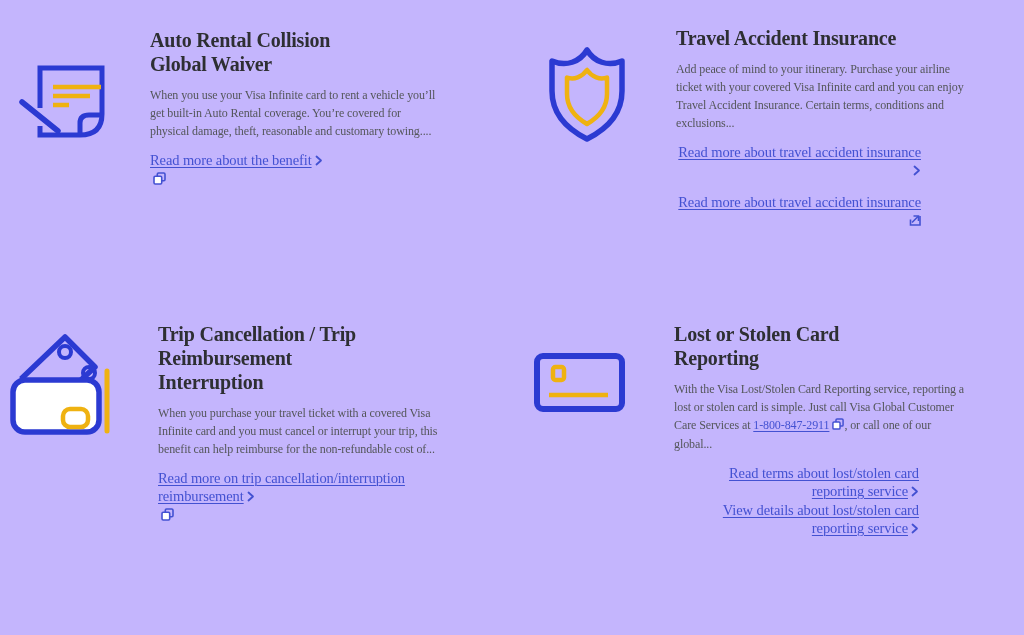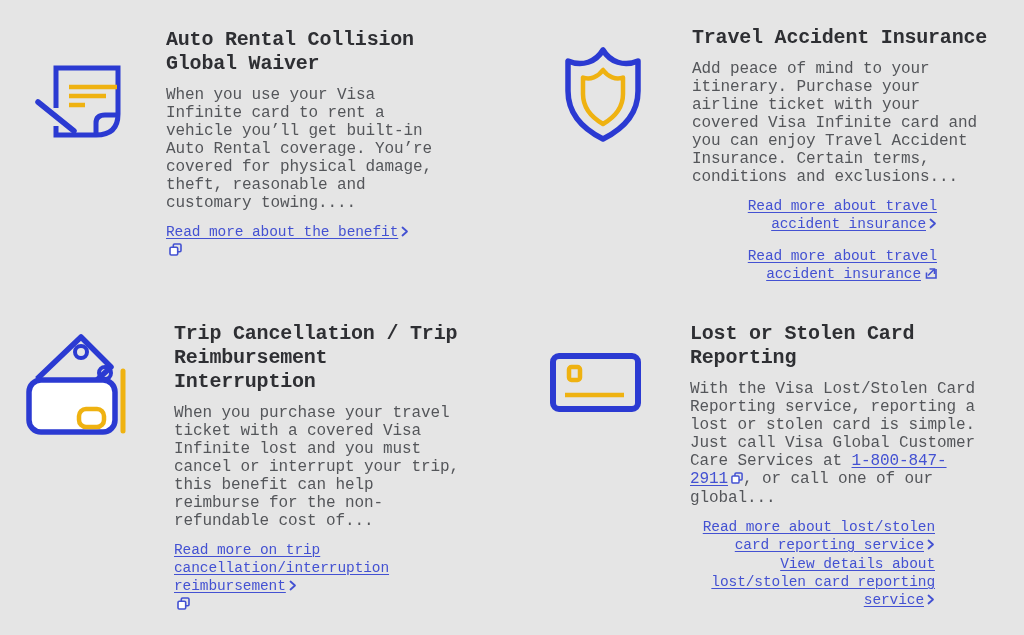--- a/index.html
+++ b/index.html
@@ -1,19 +1,19 @@
 <!DOCTYPE html>
 <html><head>
 <meta charset="utf-8">
 <style>
   * { margin:0; padding:0; box-sizing:border-box; }
   html,body { background:#ffffff; }
   .page {
-    position:relative; width:1024px; height:635px; background:#e5e5e5;
-    font-family:Liberation Mono, monospace; overflow:hidden;padding-left:16px;
+    position:relative; width:1024px; height:635px; background:#c4b5fd;
+    font-family:Liberation Serif, serif; overflow:hidden;
   }
   .benefit { position:absolute; }
   .icon-wrap { position:absolute; }
   .content { position:absolute; }
 
   .b1 .icon-wrap { left:10px;  top:32px;  }
   .b2 .icon-wrap { left:532px; top:36px;  }
   .b3 .icon-wrap { left:5px;   top:325px; }
   .b4 .icon-wrap { left:533px; top:352px; }
 
@@ -22,21 +22,21 @@
   .b3 .content { left:158px; top:322px; width:292px; }
   .b4 .content { left:674px; top:322px; width:292px; }
 
   h2.title {
     font-size:20px; line-height:24px; font-weight:bold;
     color:#2E2F33; letter-spacing:-0.2px; margin:0 0 10px 0;
   }
   h2.title span { display:block; white-space:nowrap; }
 
   p.desc {
-    font-size:16px; line-height:18px; color:#54565A;
+    font-size:12px; line-height:18px; color:#54565A;
     letter-spacing:-0.1px; margin:0 0 11px 0;
   }
 
   .links { font-size:14.5px; line-height:18px; letter-spacing:-0.1px; }
   .link-row { display:block; }
   .b2 .link-row + .link-row { margin-top:13px; }
   a.blink, a.inline-link {
     color:#4351D2; text-decoration:underline;
     text-decoration-thickness:1px; text-underline-offset:2px;
     cursor:pointer;
@@ -118,21 +118,21 @@
         <rect x="58" y="84" width="25" height="18" rx="7" stroke="#EFB211" stroke-width="4.5" fill="none"></rect>
         <path d="M102,46 L102,106" stroke="#EFB211" stroke-width="5" stroke-linecap="round"></path>
       </svg>
     </div>
     <div class="content">
       <h2 class="title">
         <span>Trip Cancellation / Trip</span>
         <span>Reimbursement</span>
         <span>Interruption</span>
       </h2>
-      <p class="desc">When you purchase your travel ticket with a covered Visa Infinite lost and you must cancel or interrupt your trip, this benefit can help reimburse for the non-refundable cost of...</p>
+      <p class="desc">When you purchase your travel ticket with a covered Visa Infinite card and you must cancel or interrupt your trip, this benefit can help reimburse for the non-refundable cost of...</p>
       <div class="links">
         <span class="link-row"><a class="blink" href="#"><span>Read more on trip cancellation/interruption reimbursement</span></a><span class="li-ico"><svg width="8" height="11" viewBox="0 0 8 11">
                 <path d="M1.5,1.5 L6,5.5 L1.5,9.5" stroke="#4351D2" stroke-width="1.8" fill="none" stroke-linecap="round" stroke-linejoin="round"></path>
               </svg></span></span>
         <span class="link-row"><span class="li-ico"><svg width="13" height="13" viewBox="0 0 13 13">
                 <rect x="4.3" y="1" width="7.7" height="7.7" rx="1.2" stroke="#4351D2" stroke-width="1.6" fill="none"></rect>
                 <rect x="1" y="4.3" width="7.7" height="7.7" rx="1.2" stroke="#4351D2" stroke-width="1.6" fill="#ffffff"></rect>
               </svg></span></span>
       </div>
     </div>
@@ -149,21 +149,21 @@
     <div class="content">
       <h2 class="title">
         <span>Lost or Stolen Card</span>
         <span>Reporting</span>
       </h2>
       <p class="desc"><span>With the Visa Lost/Stolen Card Reporting service, reporting a lost or stolen card is simple. Just call Visa Global Customer Care Services at </span><a class="inline-link" href="#">1-800-847-2911</a><span class="li-ico"><svg width="12" height="12" viewBox="0 0 13 13">
               <rect x="4.3" y="1" width="7.7" height="7.7" rx="1.2" stroke="#4351D2" stroke-width="1.6" fill="none"></rect>
               <rect x="1" y="4.3" width="7.7" height="7.7" rx="1.2" stroke="#4351D2" stroke-width="1.6" fill="#ffffff"></rect>
             </svg></span><span>, or call one of our global...</span></p>
       <div class="links">
-        <span class="link-row"><a class="blink" href="#"><span>Read more about lost/stolen card reporting service</span></a><span class="li-ico"><svg width="8" height="11" viewBox="0 0 8 11">
+        <span class="link-row"><a class="blink" href="#"><span>Read terms about lost/stolen card reporting service</span></a><span class="li-ico"><svg width="8" height="11" viewBox="0 0 8 11">
                 <path d="M1.5,1.5 L6,5.5 L1.5,9.5" stroke="#4351D2" stroke-width="1.8" fill="none" stroke-linecap="round" stroke-linejoin="round"></path>
               </svg></span></span>
         <span class="link-row"><a class="blink" href="#"><span>View details about lost/stolen card reporting service</span></a><span class="li-ico"><svg width="8" height="11" viewBox="0 0 8 11">
                 <path d="M1.5,1.5 L6,5.5 L1.5,9.5" stroke="#4351D2" stroke-width="1.8" fill="none" stroke-linecap="round" stroke-linejoin="round"></path>
               </svg></span></span>
       </div>
     </div>
   </section>
 
 </div>

